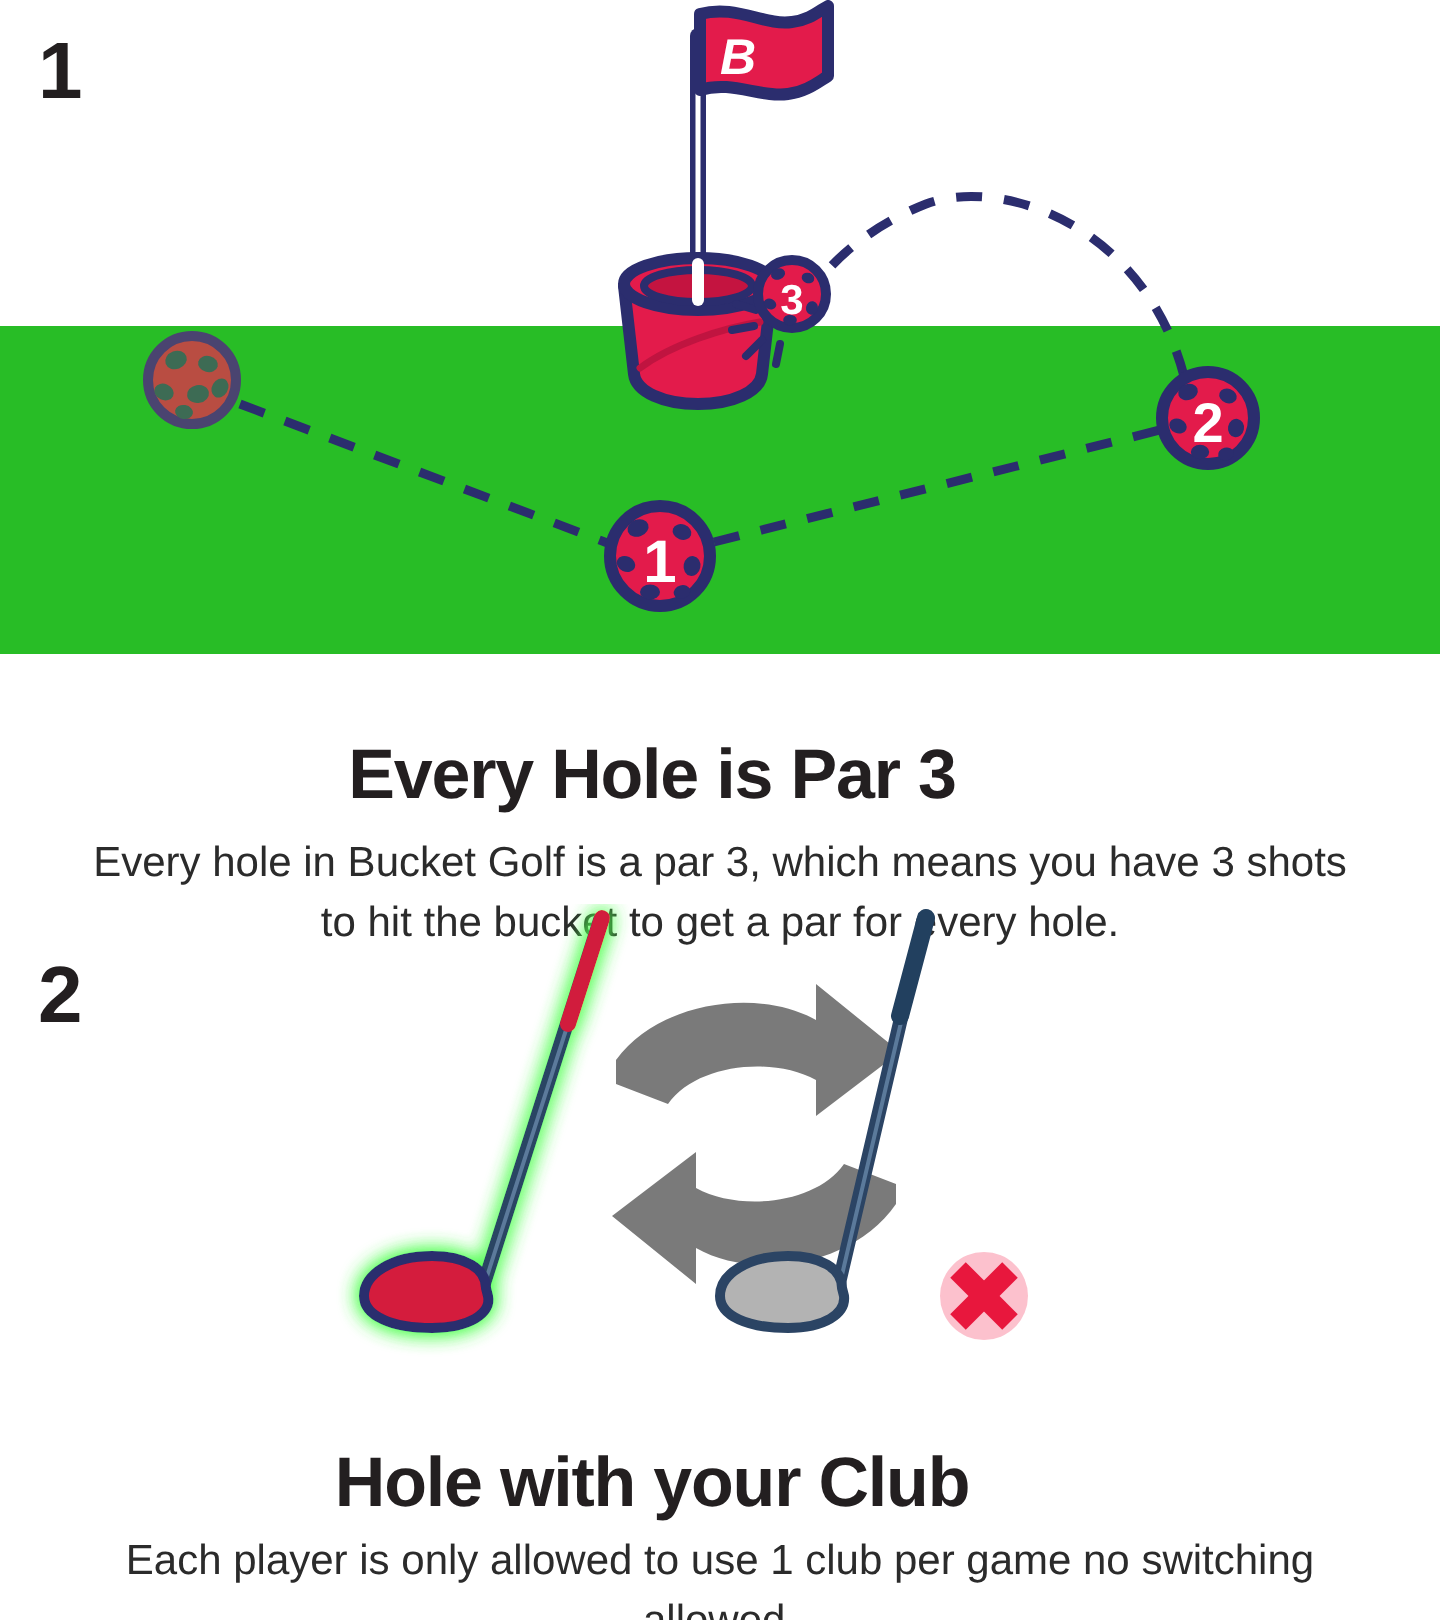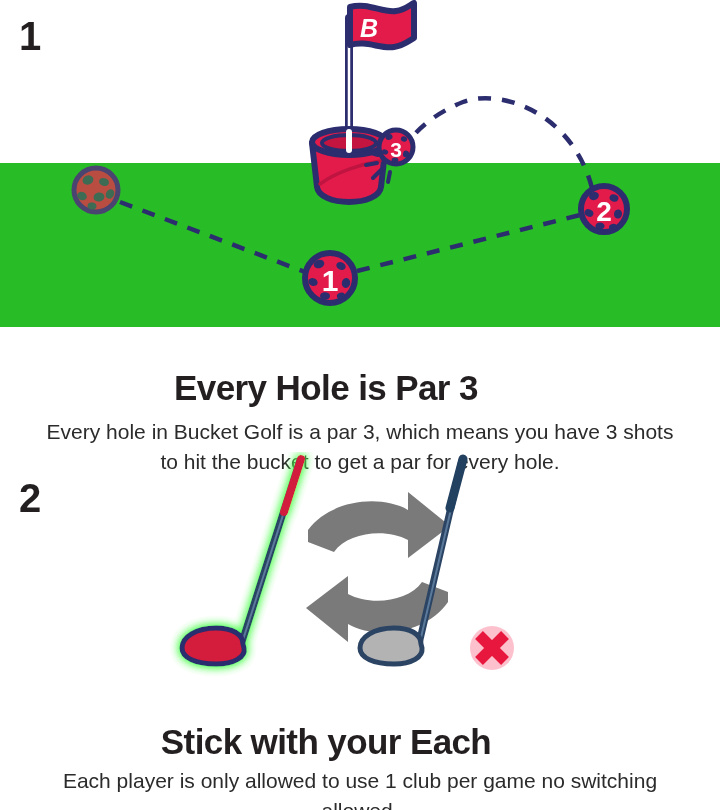--- a/index.html
+++ b/index.html
@@ -268,17 +268,17 @@
       <g>
         <circle cx="492" cy="196" r="22" fill="#fbb6c4" opacity="0.85"></circle>
         <g stroke="#e8173d" stroke-width="11" stroke-linecap="butt">
           <line x1="479" y1="183" x2="505" y2="209"></line>
           <line x1="505" y1="183" x2="479" y2="209"></line>
         </g>
       </g>
     </svg>
   </div>
 
-  <h2 id="heading-club" class="section-heading">Stick with your Each</h2>
+  <h2 id="heading-club" class="section-heading">Hole with your Club</h2>
 
   <p id="body-club" class="section-body">Each player is only allowed to use 1 club per game no switching allowed.</p>
 
 </div>
 
 </body></html>

